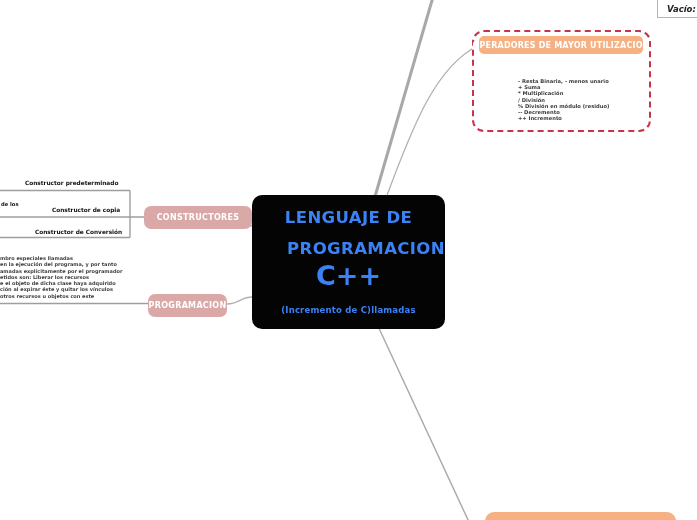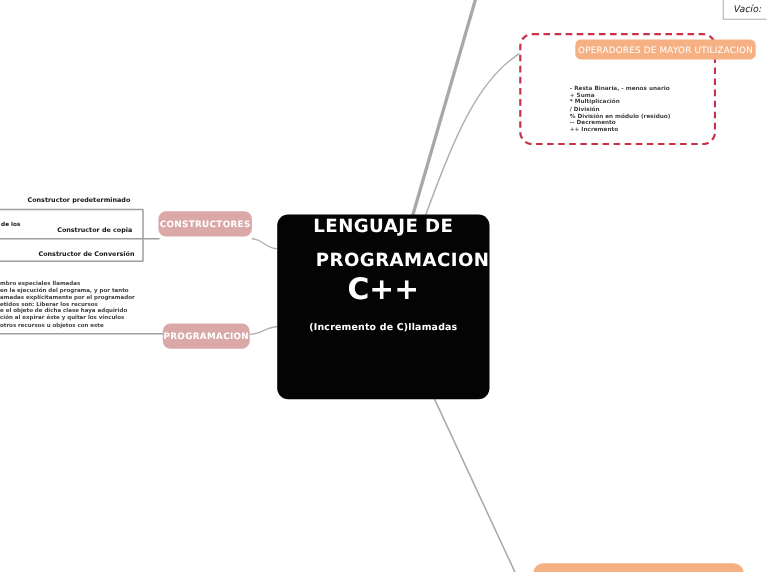--- a/index.html
+++ b/index.html
@@ -11,57 +11,57 @@
   #canvas{position:absolute;inset:0;width:697px;height:520px;}
   svg.wires{position:absolute;left:0;top:0;width:697px;height:520px;}
 
   
   .vacio-box{
     position:absolute;left:657px;top:-13px;width:60px;height:31px;
     background:#fff;border:1px solid #b3b3b3;
     display:flex;align-items:flex-end;justify-content:flex-start;
     padding:0 0 3px 9px;box-sizing:border-box;
   }
-  .vacio-box span{font-style:italic;font-size:8.5px;font-weight:400;color:#222;}
+  .vacio-box span{font-style:italic;font-size:8.5px;font-weight:700;color:#222;}
 
   
   .op-box{
     position:absolute;left:472px;top:30px;width:179px;height:102px;
     border:2px dashed #c9334a;border-radius:12px;background:#fff;box-sizing:border-box;
   }
   .op-header{
     position:absolute;left:479px;top:36px;width:164px;height:18px;
     background:#f5b183;border-radius:5px;
-    color:#ffffff;font-weight:normal;font-size:8px;letter-spacing:.2px;
-    display:flex;align-items:center;justify-content:center;white-space:nowrap;margin-left:44px;
+    color:#ffffff;font-weight:bold;font-size:8px;letter-spacing:.2px;
+    display:flex;align-items:center;justify-content:center;white-space:nowrap;
   }
   .op-list{
     position:absolute;left:518px;top:78px;width:95px;
     font-size:5.2px;font-weight:600;line-height:6.2px;color:#3c3c3c;
     white-space:nowrap;
   }
 
   
   .center-node{
-    position:absolute;left:252px;top:195px;width:193px;height:168px;
-    background:#040404;border-radius:10px;color:#ffffff;text-align:center;
-    box-sizing:border-box;padding-top:2px;
+    position:absolute;left:252px;top:195px;width:193px;height:134px;
+    background:#040404;border-radius:10px;color:#3b82f6;text-align:center;
+    box-sizing:border-box;padding-top:14px;
   }
   .center-node .t1,.center-node .t2{font-size:16.5px;font-weight:bold;line-height:18px;letter-spacing:.4px;}
   .center-node .t2{margin-top:13px;text-align:right;}
   .center-node .t3{font-size:27px;font-weight:bold;line-height:30px;margin-top:3px;}
   .center-node .sub{font-size:8.5px;font-weight:bold;margin-top:14px;letter-spacing:.2px;}
 
   
   .pill{
     position:absolute;background:#dba8a8;border-radius:7px;color:#ffffff;
     font-weight:bold;font-size:8px;letter-spacing:.3px;
     display:flex;align-items:center;justify-content:center;white-space:nowrap;
   }
-  .pill.constructores{left:144px;top:192px;width:85px;height:23px;}
+  .pill.constructores{left:144px;top:206px;width:108px;height:23px;}
   .pill.destructores{left:148px;top:294px;width:79px;height:23px;}
 
   
   .line-label{
     position:absolute;font-size:5.8px;font-weight:bold;color:#111;white-space:nowrap;
   }
   .lbl-predeterminado{left:25px;top:180px;}
   .lbl-copia{left:52px;top:207px;}
   .lbl-conversion{left:35px;top:229px;}
   .lbl-fragment{left:1px;top:201px;font-size:5.2px;}

